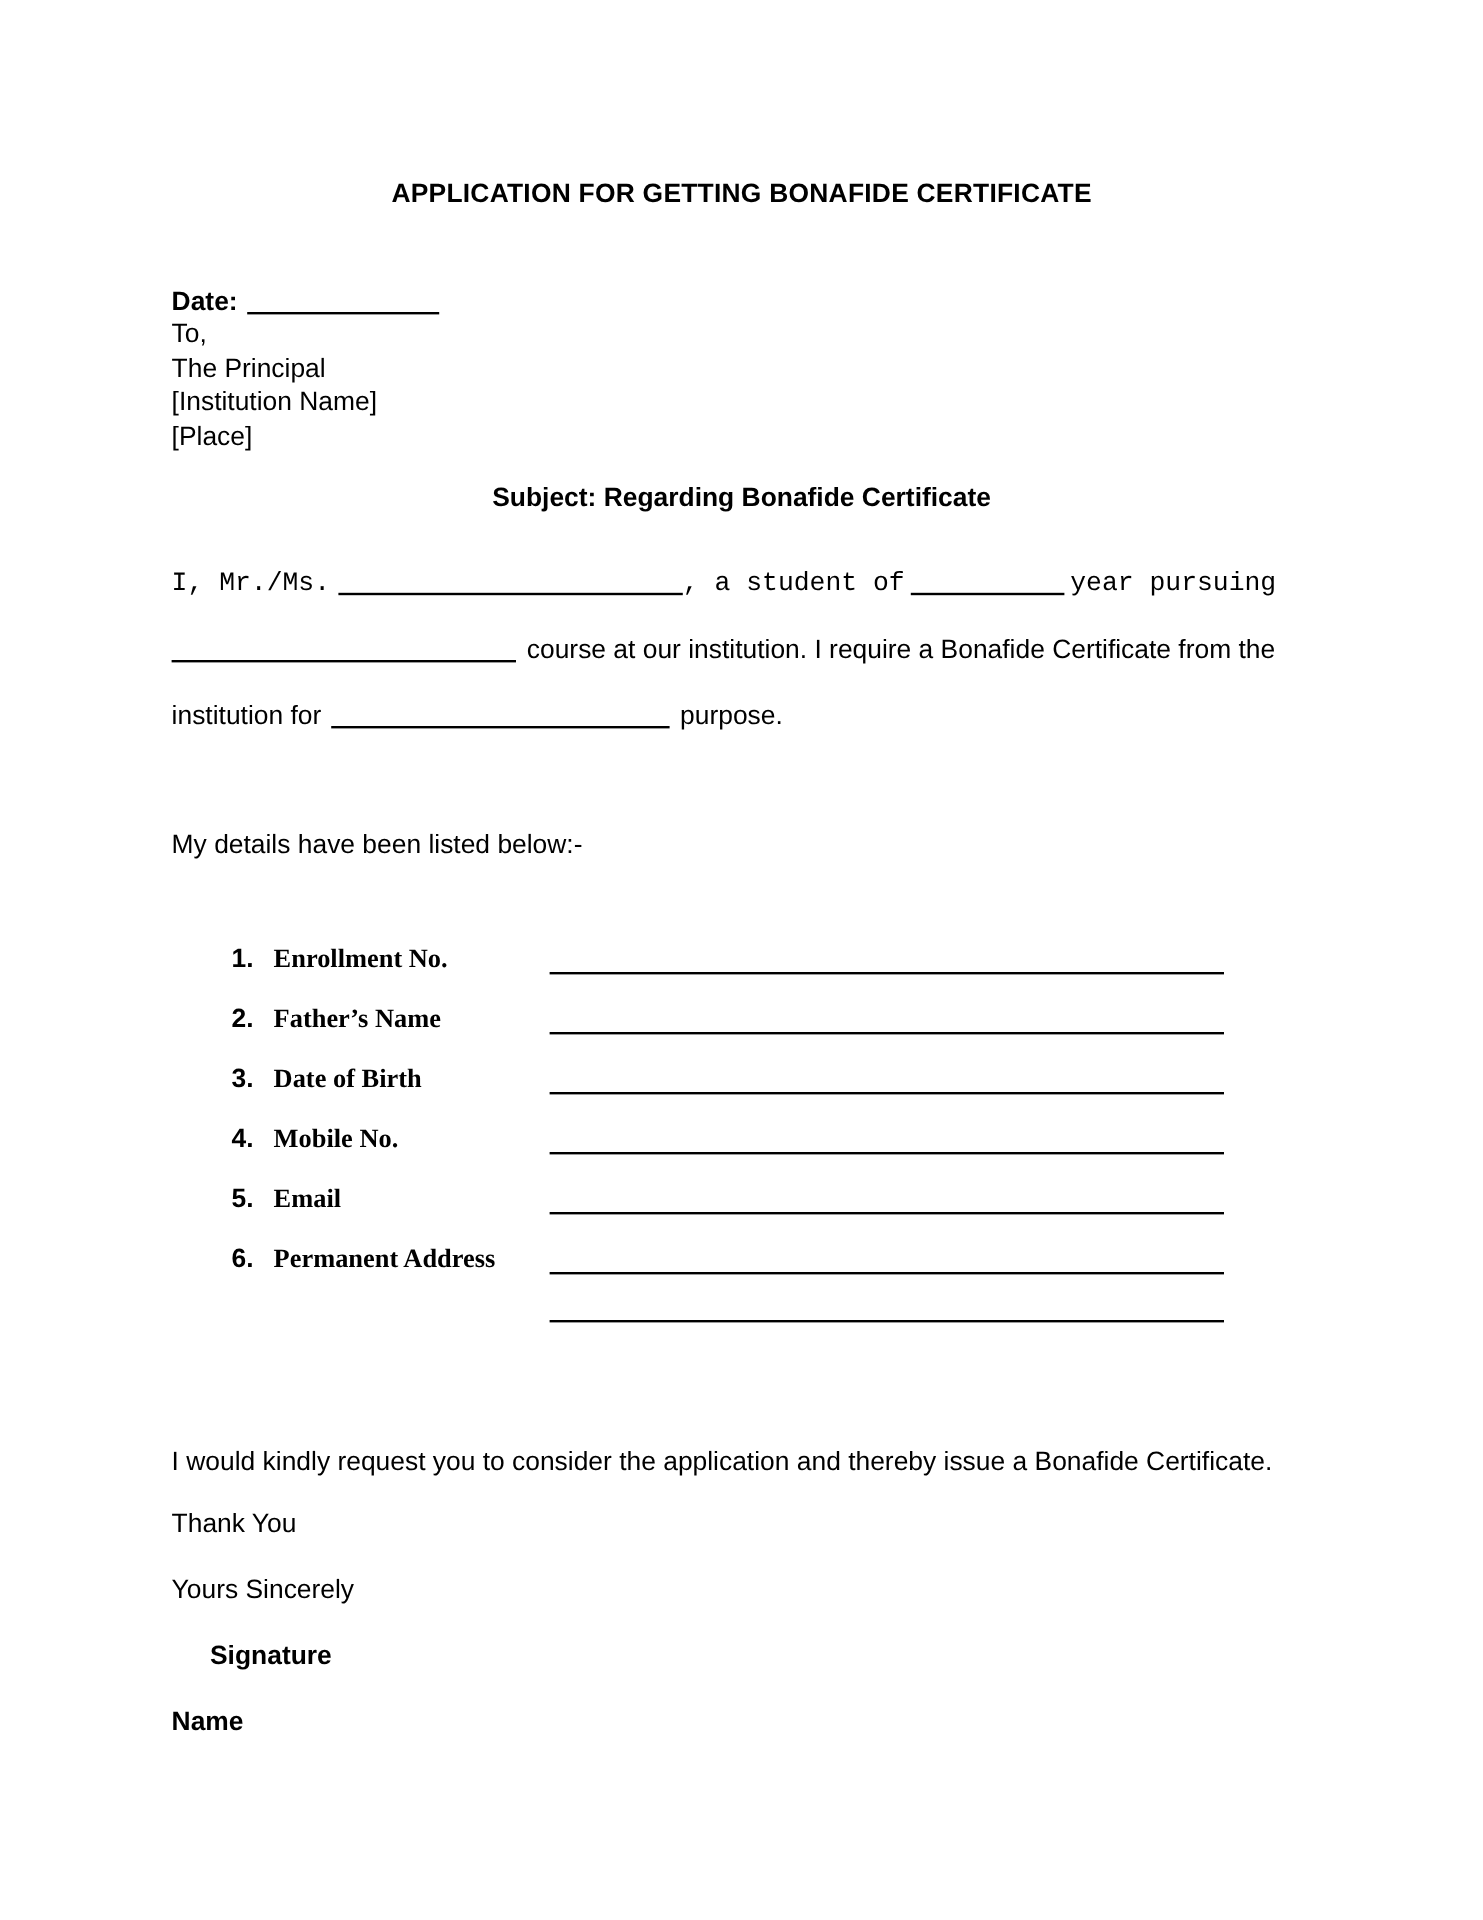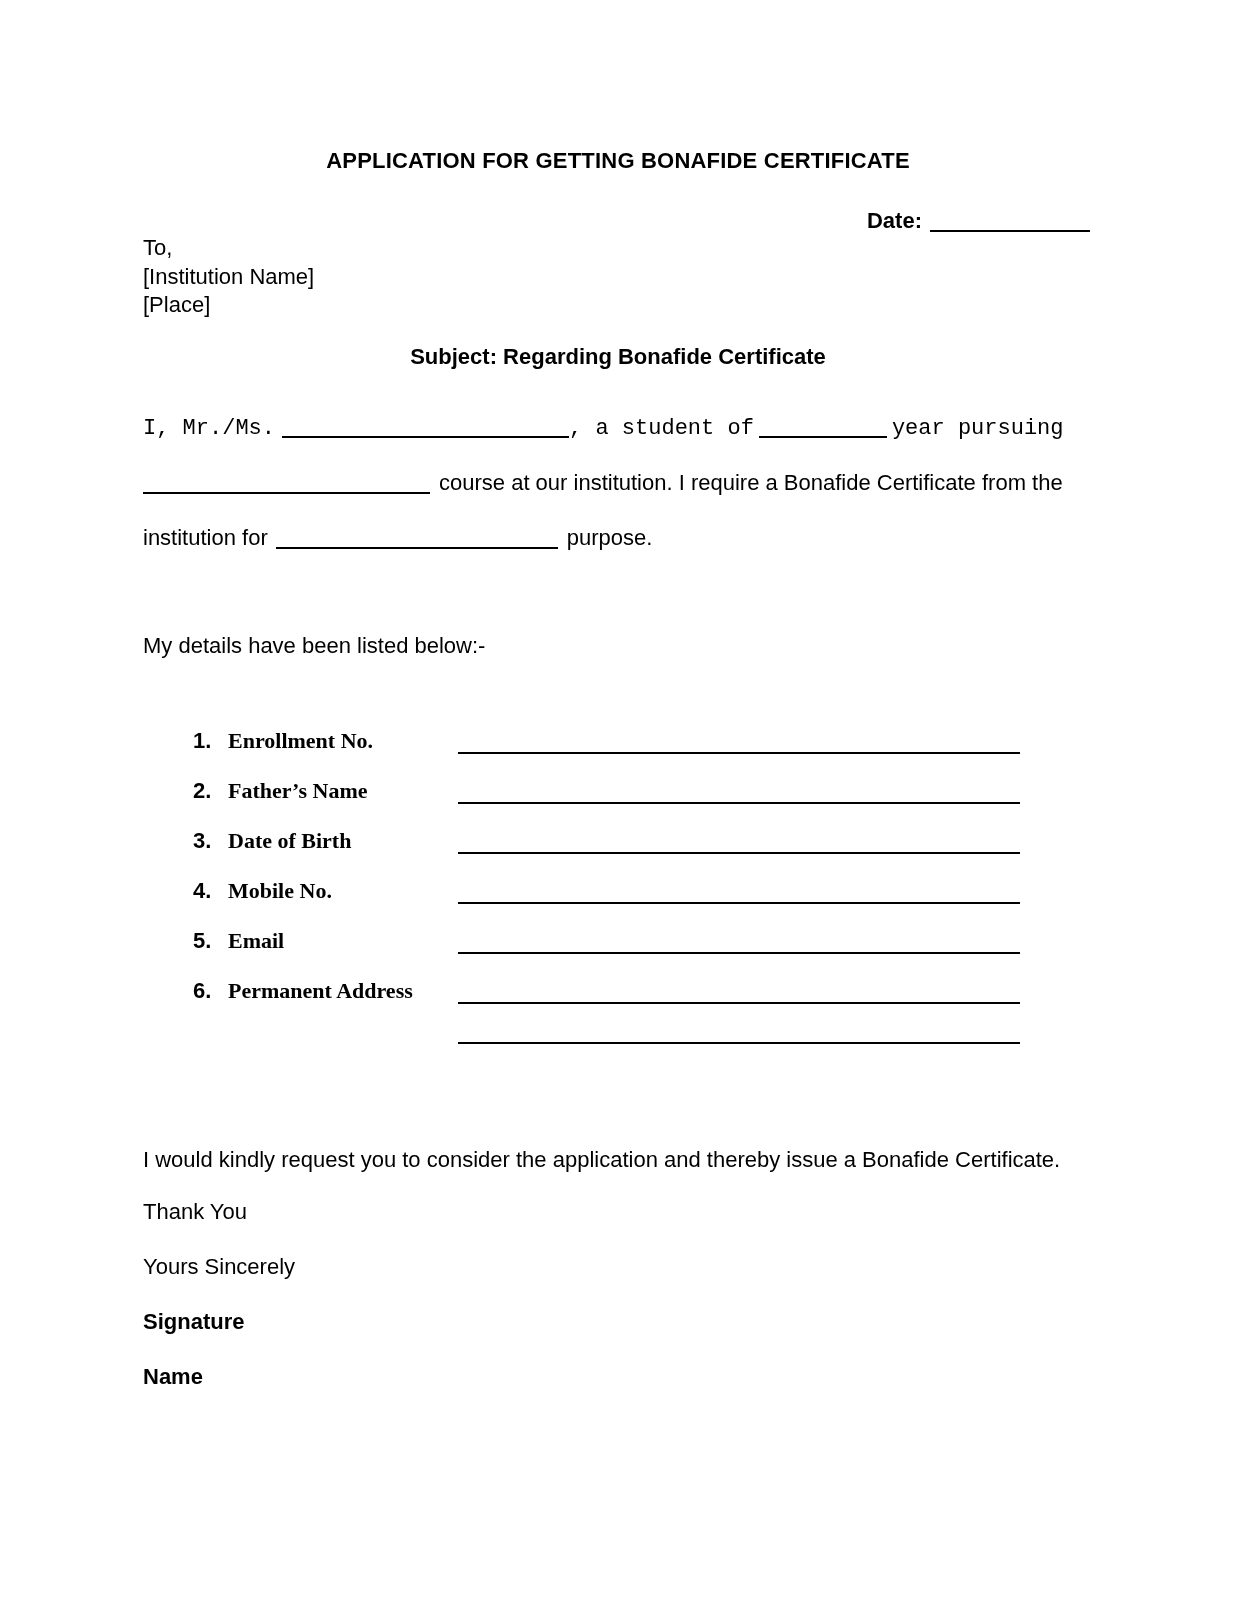--- a/index.html
+++ b/index.html
@@ -20,22 +20,22 @@
   .bold { font-weight: bold; }
 
   .title {
     font-size: 22px; line-height: 26px;
     font-weight: bold;
     text-align: center;
     letter-spacing: 0.2px;
   }
 
   .date-row {
-    margin-top: 34px;
-    text-align: right;
+    margin-top: 64px;
+    text-align: left;
     padding-right: 3px;
   }
 
   .blank {
     display: inline-block;
     border-bottom: 2px solid #000000;
     height: 18px;
     vertical-align: -4px;
   }
   .b-date    { width: 160px; margin-left: 8px; }
@@ -74,34 +74,35 @@
   .extra-line {
     margin-left: 315px;
     width: 562px;
     height: 16px;
     border-bottom: 2px solid #000000;
   }
 
   .closing-request { margin-top: 103px; }
   .thank-you       { margin-top: 26px; }
   .sign-off        { margin-top: 29px; }
-  .signature-label { margin-top: 29px; font-weight: bold; }
+  .signature-label { margin-top: 29px; font-weight: bold; margin-left: 32px; }
   .name-label      { margin-top: 29px; font-weight: bold; }
 </style>
 </head>
 <body>
 
 <div class="page">
 
   <div class="title">APPLICATION FOR GETTING BONAFIDE CERTIFICATE</div>
 
   <div class="date-row txt"><span class="bold">Date:</span><span class="blank b-date"></span></div>
 
   <div class="recipient">
     <div>To,</div>
+    <div>The Principal</div>
     <div>[Institution Name]</div>
     <div>[Place]</div>
   </div>
 
   <div class="subject txt bold">Subject: Regarding Bonafide Certificate</div>
 
   <div class="para-1 txt"><span>I, Mr./Ms.</span><span class="blank b-name"></span><span>, a student of</span><span class="blank b-year"></span><span>year pursuing</span></div>
 
   <div class="para-2 txt"><span class="blank b-course"></span><span>course at our institution. I require a Bonafide Certificate from the</span></div>
 

